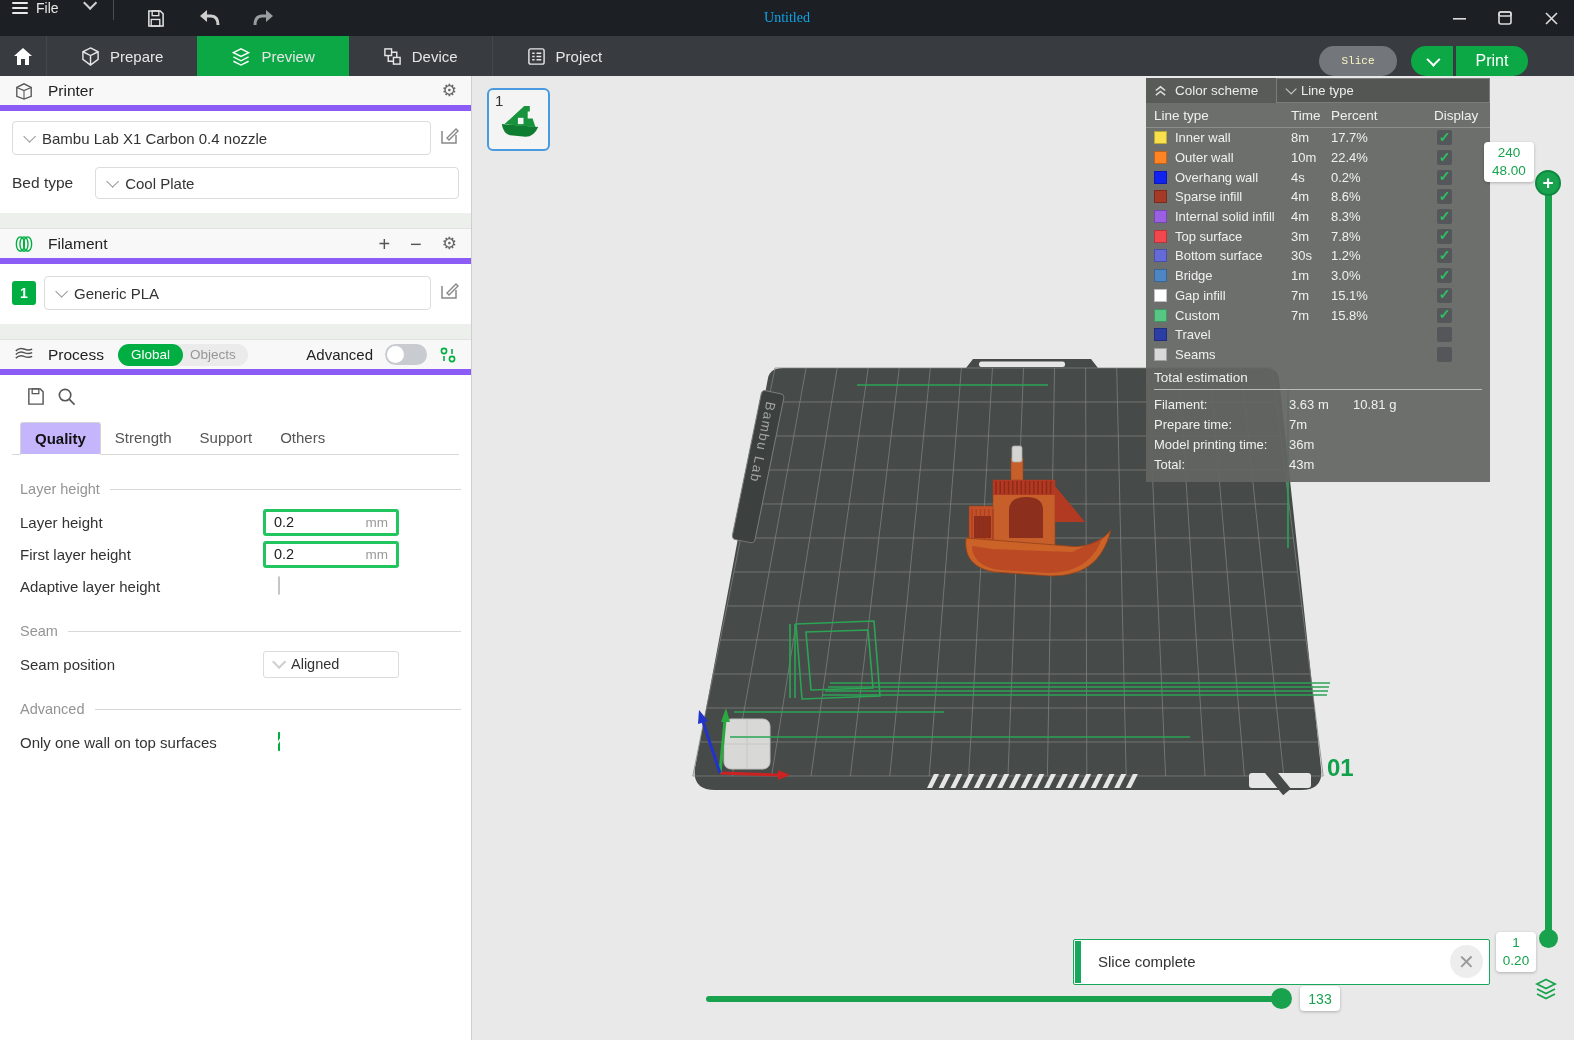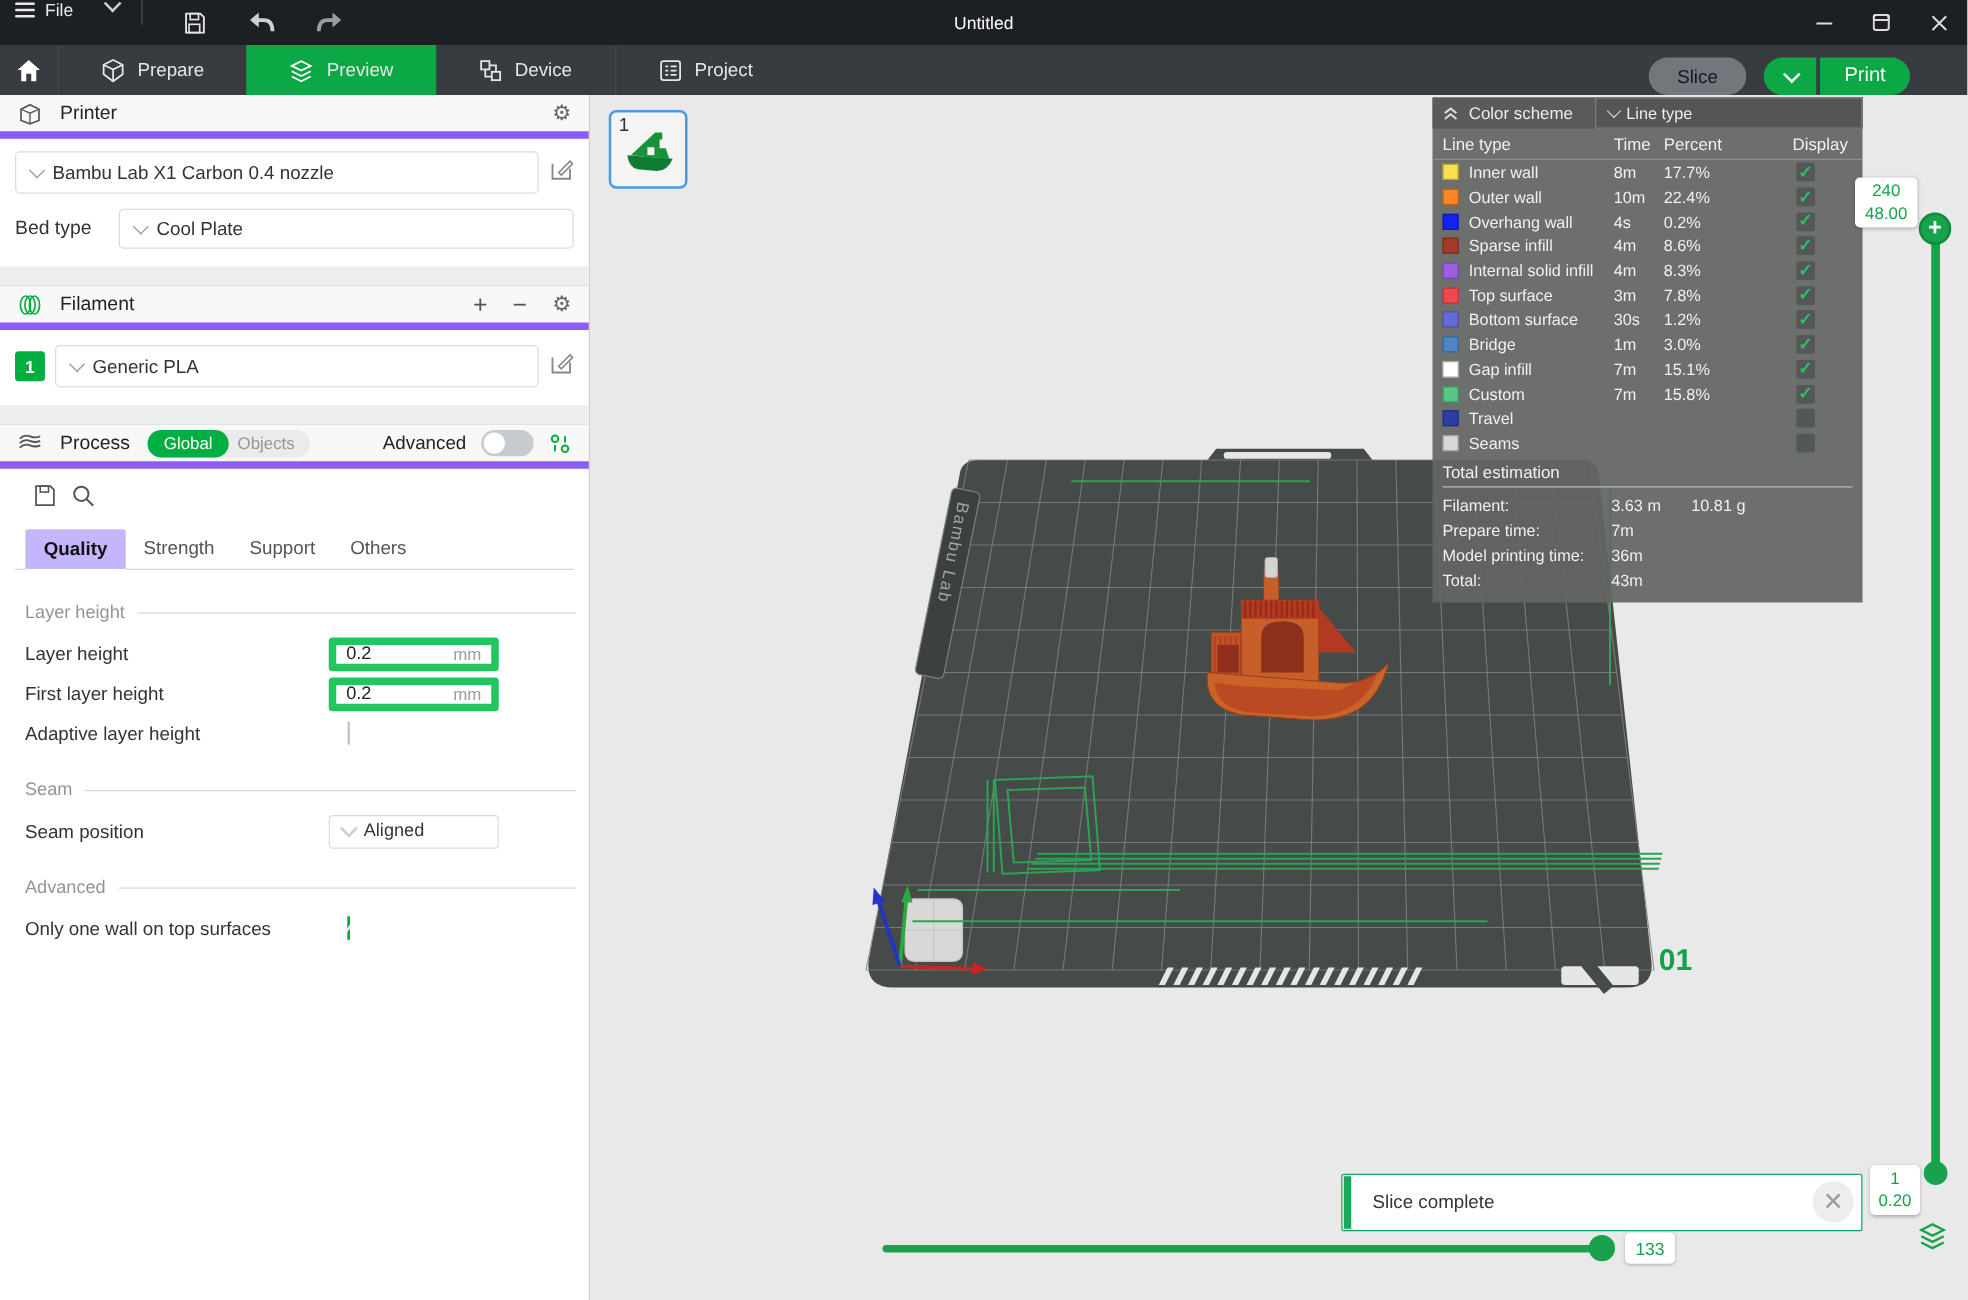--- a/index.html
+++ b/index.html
@@ -8,32 +8,32 @@
 
   
   .titlebar { height:36px; background:#1c1f23; display:flex; align-items:center; position:relative; color:#e8e8e8; }
   .tb-left { display:flex; align-items:flex-start; gap:10px; padding-left:12px; }
   .hamburger { display:flex; flex-direction:column; gap:3px; }
   .hamburger i { width:16px; height:2px; background:#e8e8e8; border-radius:1px; }
   .tb-file { font-size:14px; }
   .chev { width:10px; height:10px; border-right:2px solid #cfcfcf; border-bottom:2px solid #cfcfcf; transform:rotate(45deg) translateY(-3px); }
   .tb-div { width:1px; height:20px; background:#4a4d51; margin:0 10px; }
   .tb-ico { width:44px; height:36px; display:flex; align-items:center; justify-content:center; }
-  .tb-title { position:absolute; left:0; right:0; text-align:center; font-size:14px; color:#ffffff; pointer-events:none; }
+  .tb-title { position:absolute; left:0; right:0; text-align:center; font-size:14px; color:#0ea5e9; pointer-events:none;font-family:Liberation Serif, serif; }
   .tb-right { margin-left:auto; display:flex; }
   .winbtn { width:46px; height:36px; display:flex; align-items:center; justify-content:center; color:#dcdcdc; }
 
   
   .tabbar { height:40px; background:#383c41; display:flex; align-items:flex-end; }
   .home-tab { width:46px; height:40px; display:flex; align-items:center; justify-content:center; }
   .tab { height:40px; padding:0 34px; display:flex; align-items:center; gap:10px; color:#e6e6e6; font-size:15px; border-left:1px solid #44484d; }
   .tab.active { background:#0BA845; border-left:none; }
   .tab.active + .tab { border-left:none; }
   .tabbar-right { margin-left:auto; display:flex; align-items:center; padding-right:46px; gap:14px; }
-  .slice-btn { width:78px; height:30px; border-radius:15px; background:#73777b; color:#0f172a; font-size:15px; display:flex; align-items:center; justify-content:center; }
+  .slice-btn { width:78px; height:30px; border-radius:15px; background:#73777b; color:#fef9c3; font-size:11px; display:flex; align-items:center; justify-content:center;font-family:Liberation Mono, monospace; }
   .print-group { display:flex; gap:3px; }
   .print-drop { width:42px; height:30px; background:#0BA845; border-radius:15px 0 0 15px; display:flex; align-items:center; justify-content:center; }
   .print-drop .chev { border-color:#fff; transform:rotate(45deg) translateY(-2px); }
   .print-btn { width:72px; height:30px; background:#0BA845; border-radius:0 15px 15px 0; color:#fff; font-size:16px; display:flex; align-items:center; justify-content:center; }
 
   
   .main { display:flex; height:964px; }
   .sidebar { width:472px; background:#fff; border-right:1px solid #cfcfcf; display:flex; flex-direction:column; }
   .sec-head { height:35px; background:#f8f8f8; border-bottom:6px solid #8b5cf6; display:flex; align-items:center; padding:0 14px; gap:14px; }
   .sec-title { font-size:15.5px; color:#222; }
@@ -55,21 +55,21 @@
   .proc-tabs { display:flex; border-bottom:1px solid #d8d8d8; margin-top:12px; padding-left:8px; }
   .ptab { padding:7px 14px; font-size:15px; color:#555; }
   .ptab.active { font-weight:700; color:#111; background:#c4b5fd; border:1px solid #d4d4d4; border-bottom:1px solid #fff; border-radius:3px 3px 0 0; margin-bottom:-1px; }
   .param-area { padding:14px 10px 0 20px; }
   .sect { display:flex; align-items:center; gap:10px; margin:12px 0 10px 0; }
   .sect-title { font-size:14.5px; color:#949494; white-space:nowrap; }
   .sect-line { flex:1; height:1px; background:#d8d8d8; }
   .prow { display:flex; align-items:center; height:30px; margin-bottom:2px; }
   .plabel { font-size:15px; color:#333; }
   .pctrl { margin-left:auto; margin-right:62px; }
-  .numbox { width:136px; height:27px; border:6px solid #22c55e; border-radius:3px; display:flex; align-items:center; padding:0 8px; }
+  .numbox { width:136px; height:27px; border:3px solid #22c55e; border-radius:3px; display:flex; align-items:center; padding:0 8px; }
   .numbox .val { font-size:14.5px; color:#222; }
   .numbox .unit { margin-left:auto; font-size:13.5px; color:#9a9a9a; }
   .selbox { width:136px; height:27px; border:1px solid #dcdcdc; border-radius:3px; display:flex; align-items:center; gap:9px; padding:0 8px; font-size:14.5px; color:#333; }
   .cbox { width:17px; height:17px; border:1px solid #c6c6c6; border-radius:2px; background:#fff; }
   .cbox.checked { background:#00AE42; border-color:#00AE42; position:relative; }
   .cbox.checked::after { content:"✓"; position:absolute; inset:0; color:#fff; font-size:13px; font-weight:700; display:flex; align-items:center; justify-content:center; }
 
   
   .viewport { position:relative; width:1101px; height:964px; background:#e8e9e8; }
   .scene { position:absolute; left:0; top:0; }

